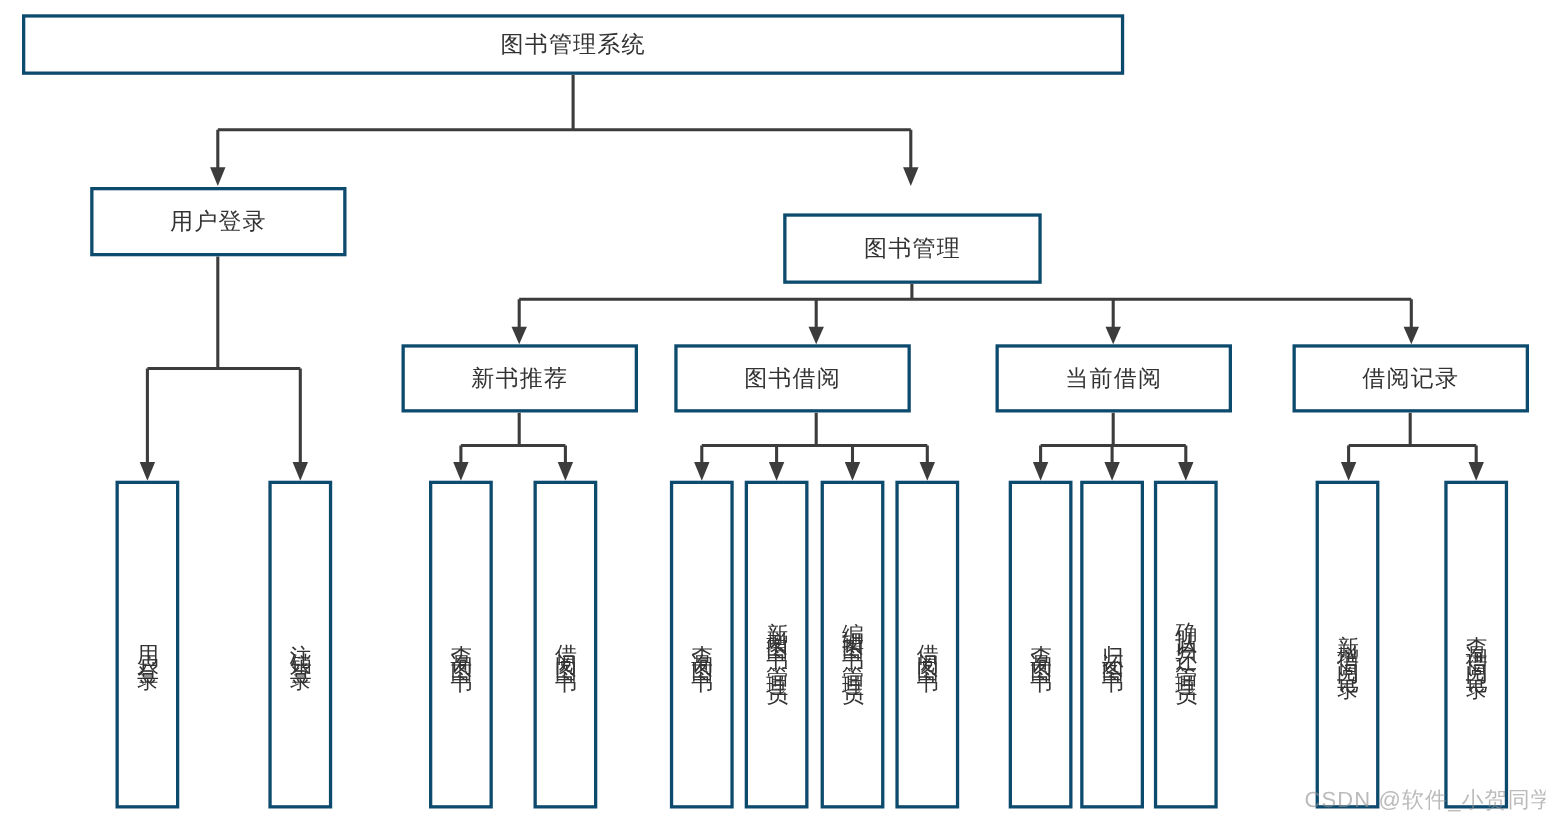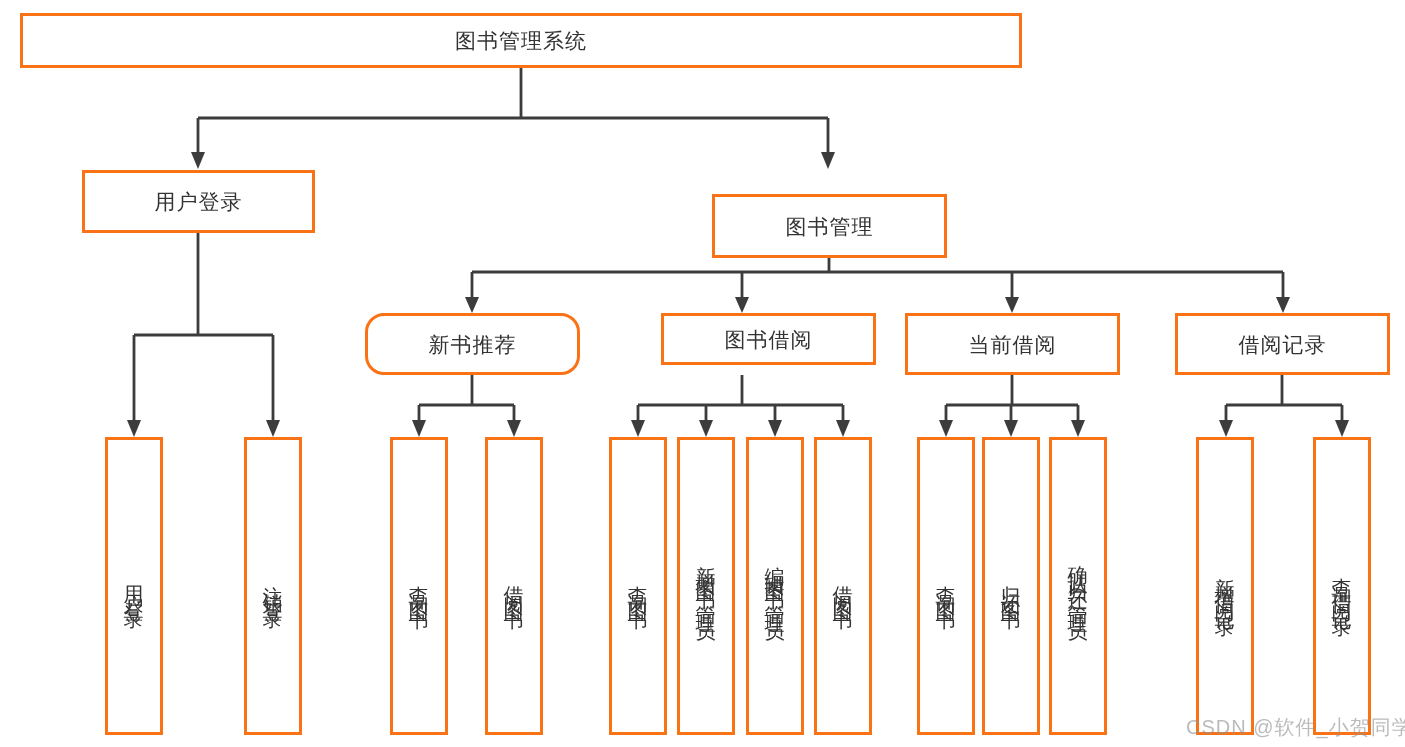--- a/index.html
+++ b/index.html
@@ -19,21 +19,21 @@
   }
   .wires {
     position: absolute;
     left: 0;
     top: 0;
   }
   .box {
     position: absolute;
     box-sizing: border-box;
     background: #ffffff;
-    border: 3px solid #f97316;
+    border: 3px solid #0c4a6e;
     color: #333333;
     display: flex;
     align-items: center;
     justify-content: center;
     text-align: center;
   }
   .hbox {
     font-size: 21px;
     letter-spacing: 1px;
     line-height: 1;
@@ -101,22 +101,22 @@
       <polygon points="1219,420 1233,420 1226,437"></polygon>
       <polygon points="1335,420 1349,420 1342,437"></polygon>
     </g>
   </svg>
 
   <div class="box hbox root-box">图书管理系统</div>
 
   <div class="box hbox" style="left:82px; top:170px; width:233px; height:63px;">用户登录</div>
   <div class="box hbox" style="left:712px; top:170px; width:235px; height:64px;margin-top:24px;">图书管理</div>
 
-  <div class="box hbox" style="left:365px; top:313px; width:215px; height:62px;border-radius:19px;">新书推荐</div>
-  <div class="box hbox" style="left:661px; top:313px; width:215px; height:52px;">图书借阅</div>
+  <div class="box hbox" style="left:365px; top:313px; width:215px; height:62px;">新书推荐</div>
+  <div class="box hbox" style="left:613px; top:313px; width:215px; height:62px;">图书借阅</div>
   <div class="box hbox" style="left:905px; top:313px; width:215px; height:62px;">当前借阅</div>
   <div class="box hbox" style="left:1175px; top:313px; width:215px; height:62px;">借阅记录</div>
 
   <div class="box leaf" style="left:105px;">
     <span class="vtext">用户登录</span>
   </div>
   <div class="box leaf" style="left:244px;">
     <span class="vtext">注销登录</span>
   </div>
 

